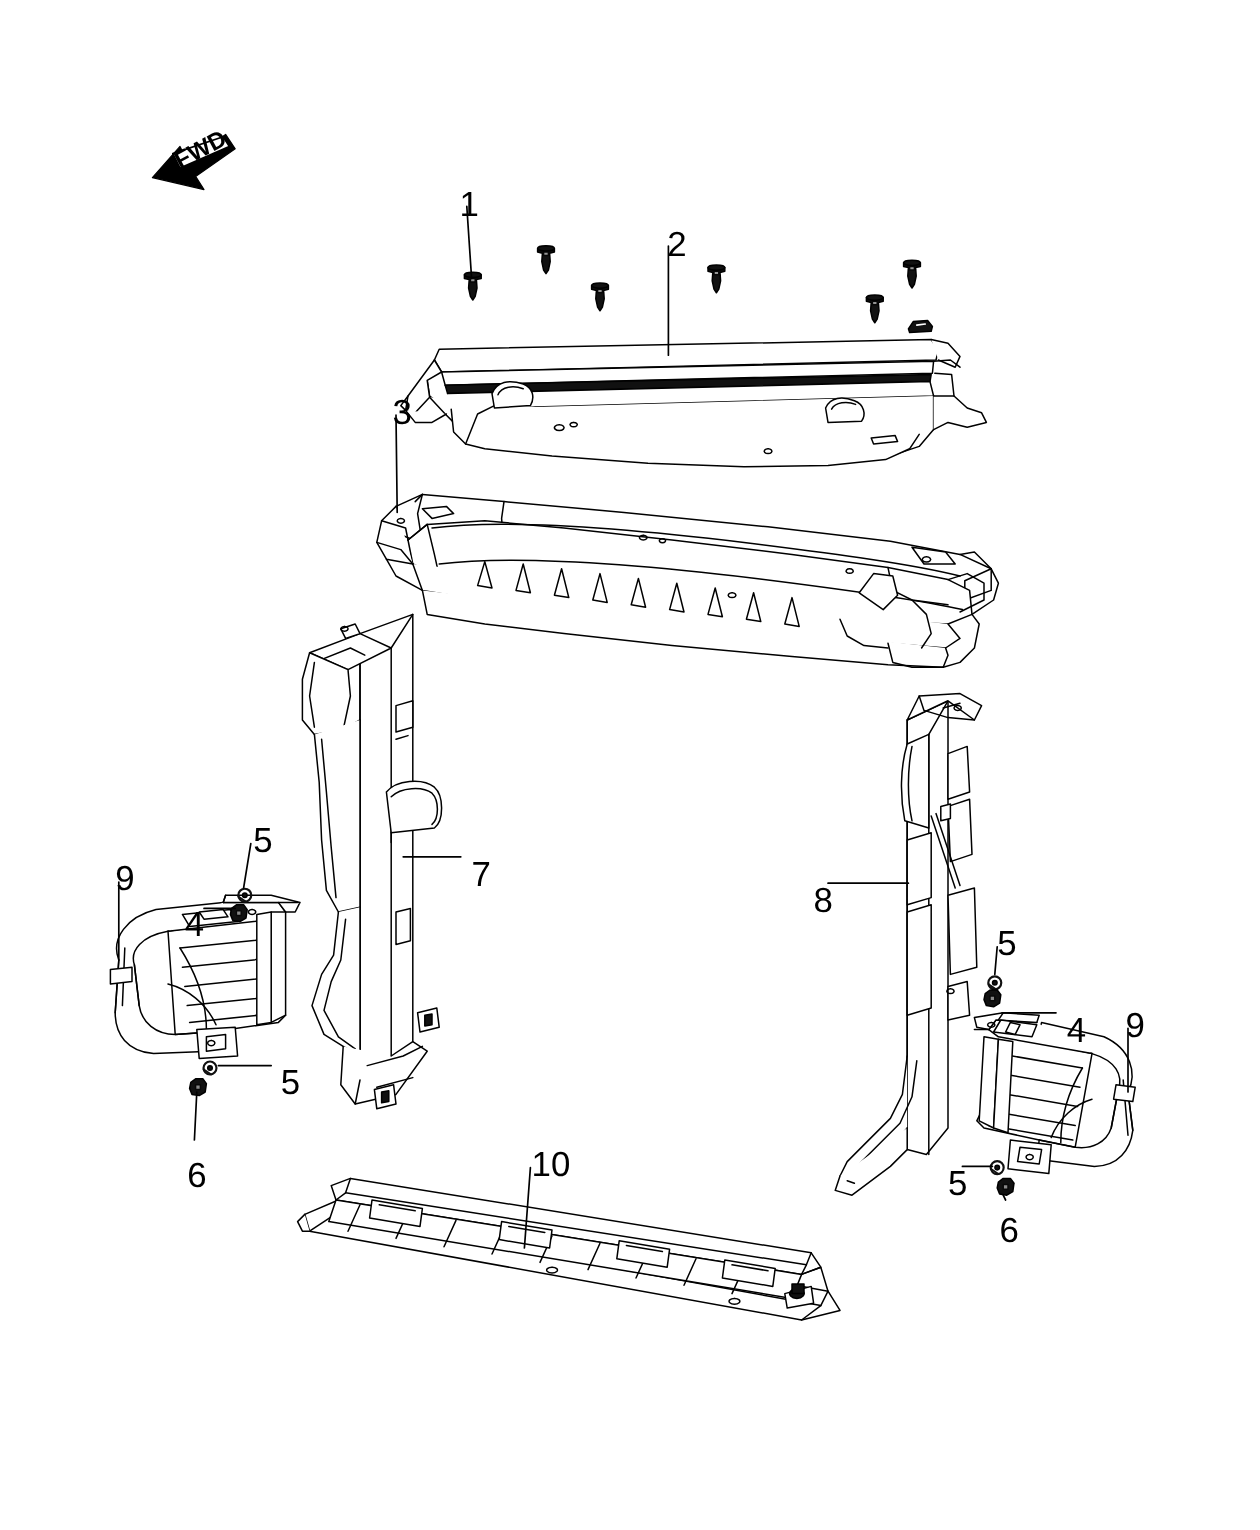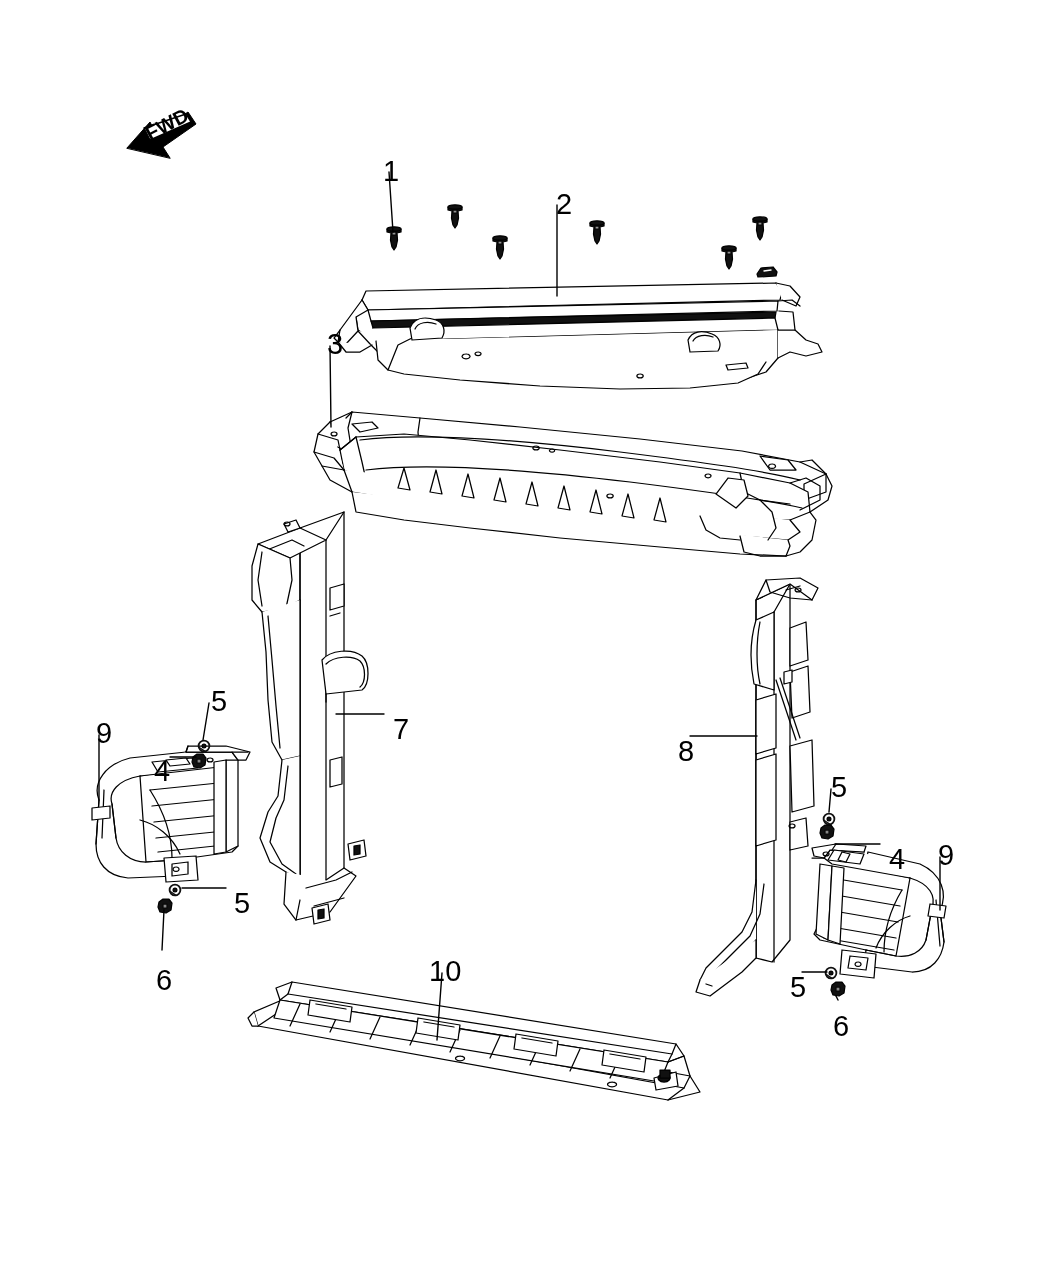--- a/index.html
+++ b/index.html
@@ -378,16 +378,16 @@
       <div class="callout" style="left: 154px; top: 757px;">4</div>
       <div class="callout" style="left: 393px; top: 715px;">7</div>
       <div class="callout" style="left: 678px; top: 737px;">8</div>
       <div class="callout" style="left: 234px; top: 889px;">5</div>
       <div class="callout" style="left: 156px; top: 966px;">6</div>
       <div class="callout" style="left: 831px; top: 773px;">5</div>
       <div class="callout" style="left: 889px; top: 845px;">4</div>
       <div class="callout" style="left: 938px; top: 841px;">9</div>
       <div class="callout" style="left: 790px; top: 973px;">5</div>
       <div class="callout" style="left: 833px; top: 1012px;">6</div>
-      <div class="callout" style="left: 429px; top: 957px;">10</div>
+      <div class="callout" style="left: 443px; top: 957px;">10</div>
     </div>
 
 </div>
 
 </body></html>

